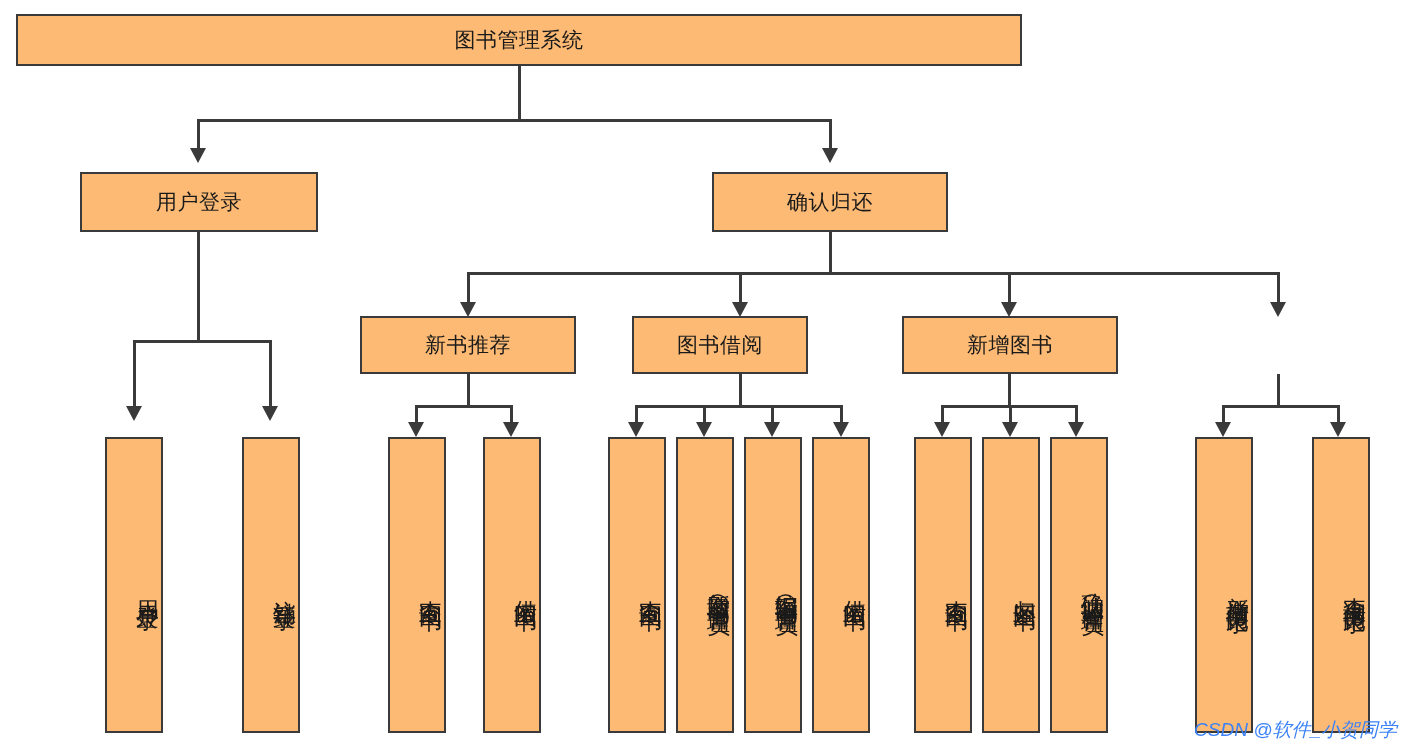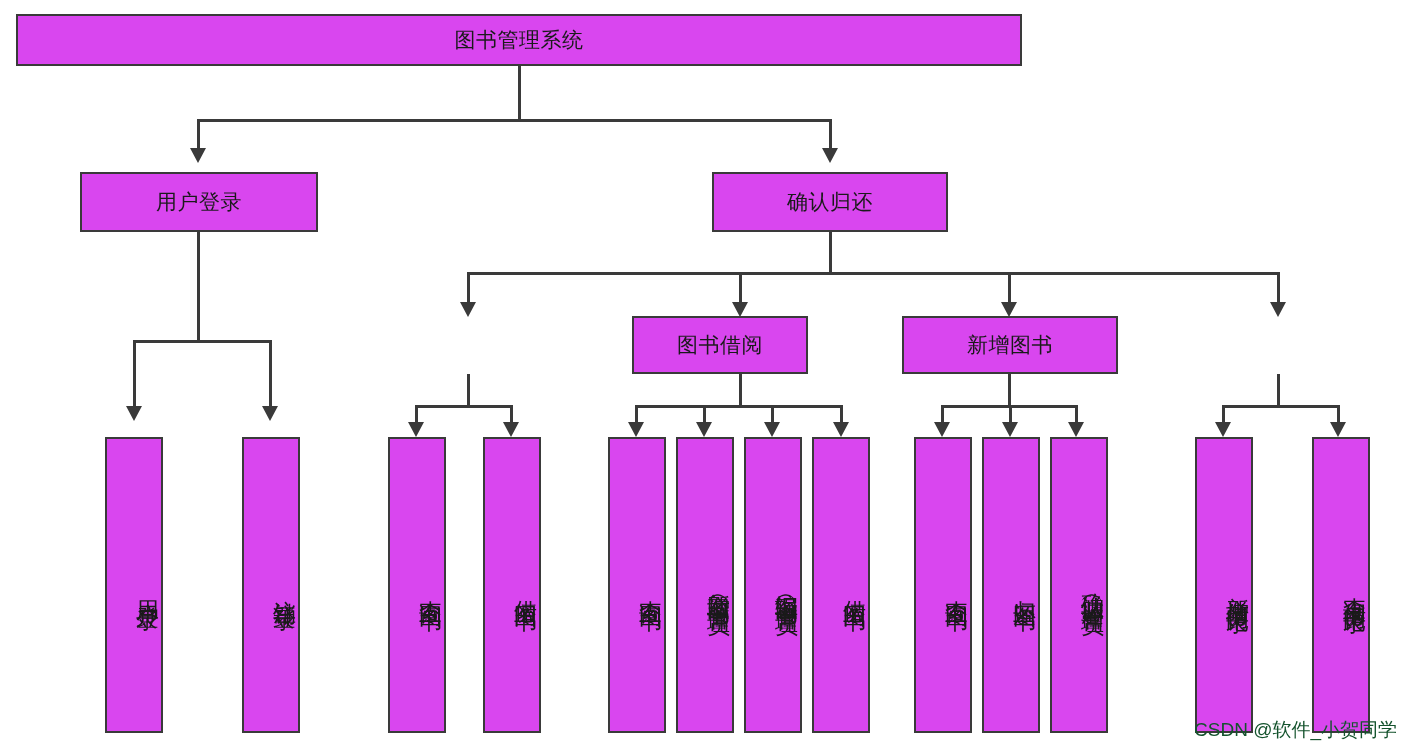--- a/index.html
+++ b/index.html
@@ -16,21 +16,21 @@
     width: 1405px;
     height: 747px;
     background: #ffffff;
     overflow: hidden;
   }
   
   .node {
     position: absolute;
     box-sizing: border-box;
     border: 2.5px solid #3a3a3a;
-    background: #d946ef;
+    background: #fdba74;
     color: #1a1a1a;
     display: flex;
     align-items: center;
     justify-content: center;
     text-align: center;
     letter-spacing: 0.5px;
   }
   .node.h {                      
     writing-mode: horizontal-tb;
     font-size: 21px;
@@ -65,23 +65,24 @@
     border-right: 8px solid transparent;
     border-top: 15px solid #3a3a3a;
   }
 
   
   #watermark {
     position: absolute;
     right: 8px;
     bottom: 4px;
     font-size: 19px;
-    color: #14532d;
+    color: #3b82f6;
     white-space: nowrap;
     user-select: none;
+    font-style: italic;
   }
 </style>
 </head>
 <body>
 
 <div id="canvas">
 
   <div class="node h node-title" style="left:16px; top:14px; width:1006px; height:52px;">
     <span>图书管理系统</span>
   </div>
@@ -115,20 +116,23 @@
 
   <div class="ln vert" style="left:467px; top:272px; width:3px; height:32px;"></div>
   <div class="arrow" style="left:460px; top:302px;"></div>
   <div class="ln vert" style="left:739px; top:272px; width:3px; height:32px;"></div>
   <div class="arrow" style="left:732px; top:302px;"></div>
   <div class="ln vert" style="left:1008px; top:272px; width:3px; height:32px;"></div>
   <div class="arrow" style="left:1001px; top:302px;"></div>
   <div class="ln vert" style="left:1277px; top:272px; width:3px; height:32px;"></div>
   <div class="arrow" style="left:1270px; top:302px;"></div>
 
+  <div class="node h" style="left:360px; top:316px; width:216px; height:58px;">
+    <span>新书推荐</span>
+  </div>
   <div class="node h" style="left:632px; top:316px; width:176px; height:58px;">
     <span>图书借阅</span>
   </div>
   <div class="node h" style="left:902px; top:316px; width:216px; height:58px;">
     <span>新增图书</span>
   </div>
 
   <div class="ln vert" style="left:467px; top:374px; width:3px; height:33px;"></div>
   <div class="ln horz" style="left:415px; top:405px; width:98px; height:3px;"></div>
   <div class="ln vert" style="left:415px; top:405px; width:3px; height:20px;"></div>

